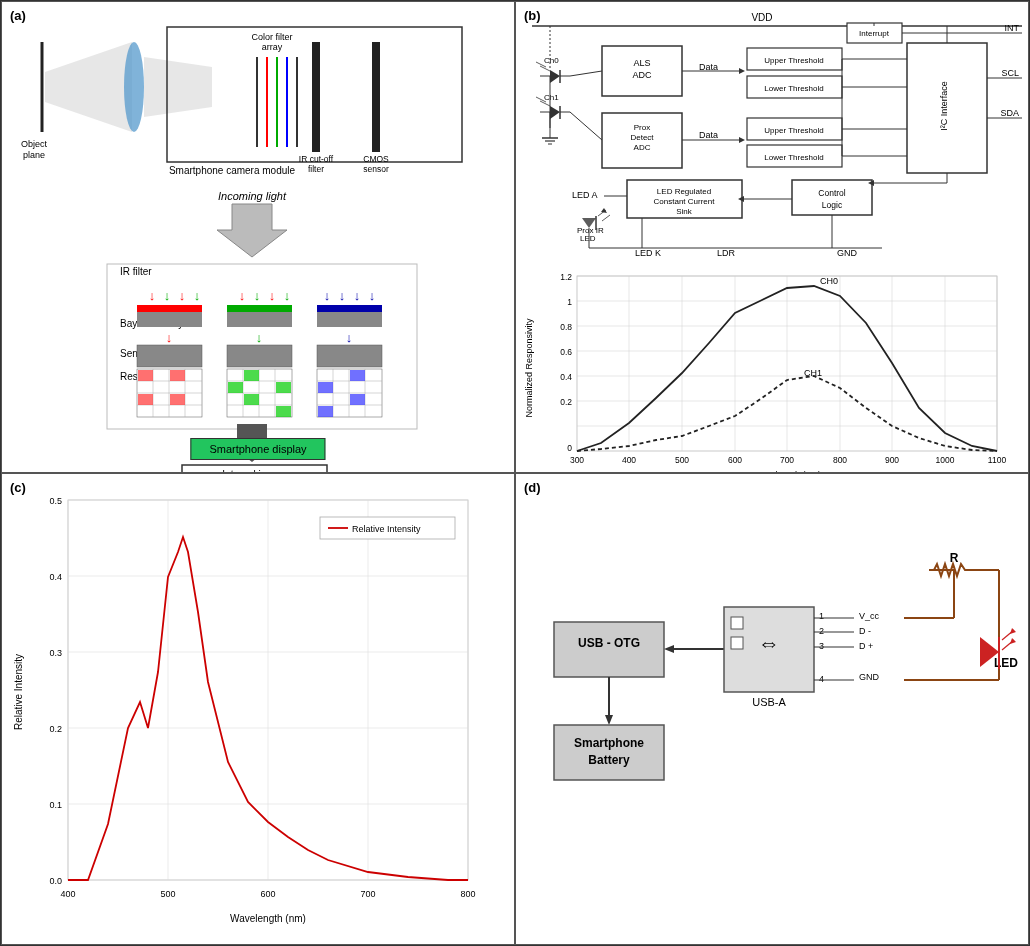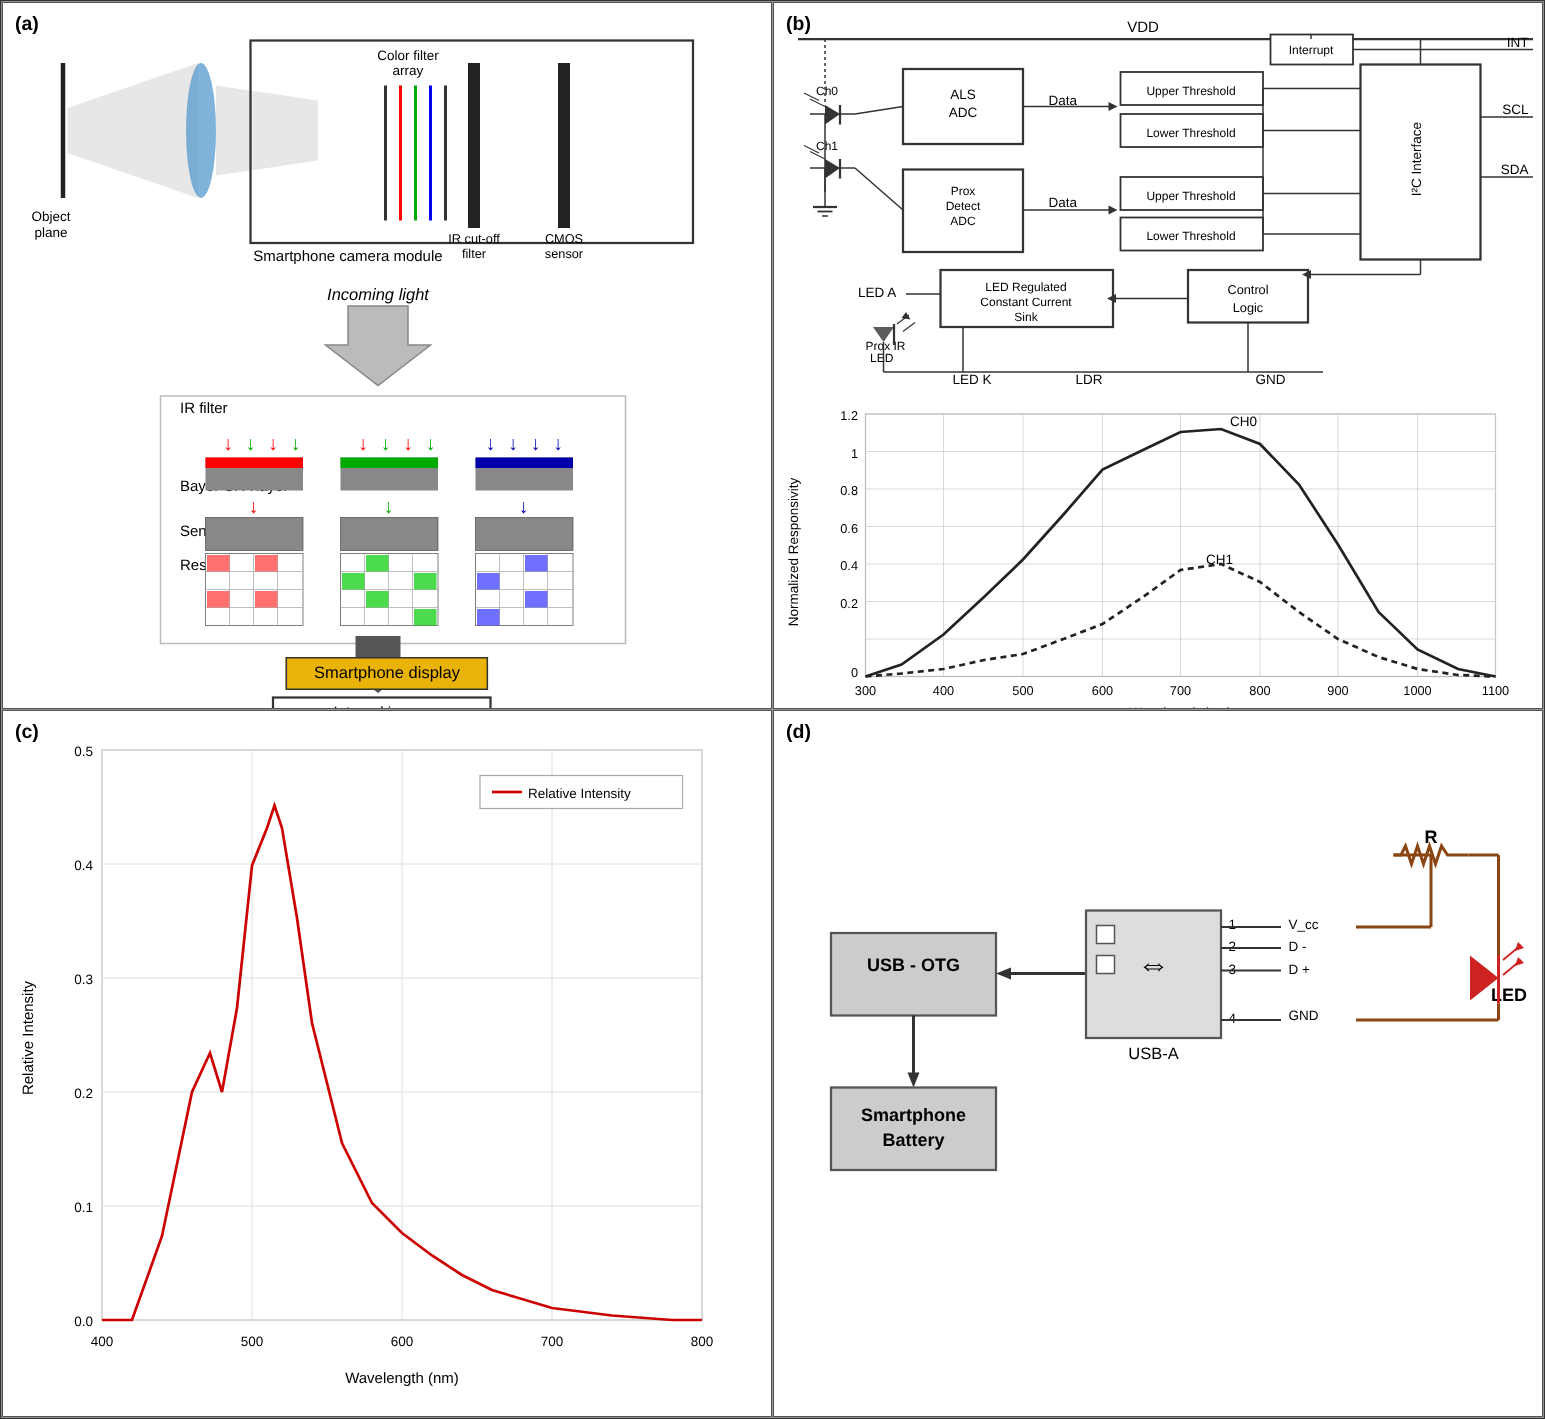--- a/index.html
+++ b/index.html
@@ -186,21 +186,21 @@
 
       <rect x="170" y="453" width="145" height="34" fill="#fff" stroke="#333" stroke-width="1.5"></rect>
       <text x="242" y="466" font-size="10" text-anchor="middle">Internal image</text>
       <text x="242" y="478" font-size="10" text-anchor="middle">processing</text>
 
       <line x1="242" y1="487" x2="242" y2="497" stroke="#555" stroke-width="1.5" marker-end="url(#arr)"></line>
       <text x="242" y="508" font-size="13" text-anchor="middle" fill="#555">↓</text>
 
     </svg>
     
-    <div style="position:absolute; bottom:12px; left:50%; transform:translateX(-50%); border:1.5px solid #333; padding:4px 18px; font-size:11px; background:#eab308; white-space:nowrap;">Smartphone display</div>
+    <div style="position:absolute; bottom:12px; left:50%; transform:translateX(-50%); border:1.5px solid #333; padding:4px 18px; font-size:11px; background:#22c55e; white-space:nowrap;">Smartphone display</div>
   </div>
 
   <div class="panel" id="panel-b">
     <span class="panel-label">(b)</span>
 
     <svg width="510" height="260" viewBox="0 0 510 260" style="display:block;">
 
       <line x1="10" y1="18" x2="500" y2="18" stroke="#333" stroke-width="1.5"></line>
       <text x="240" y="13" font-size="10" text-anchor="middle">VDD</text>
 

